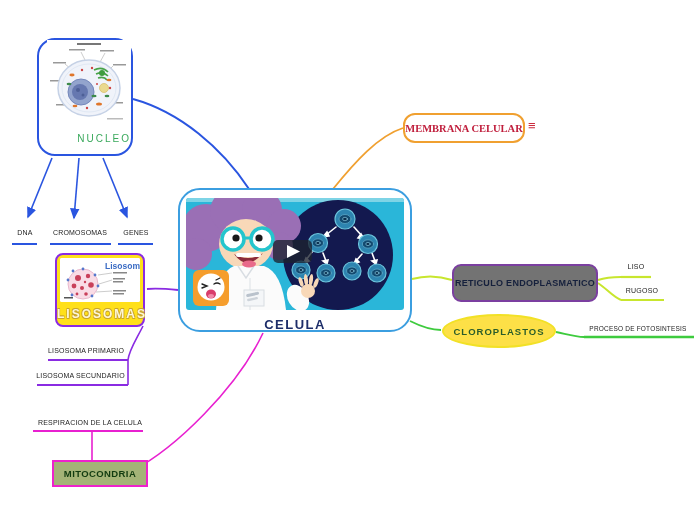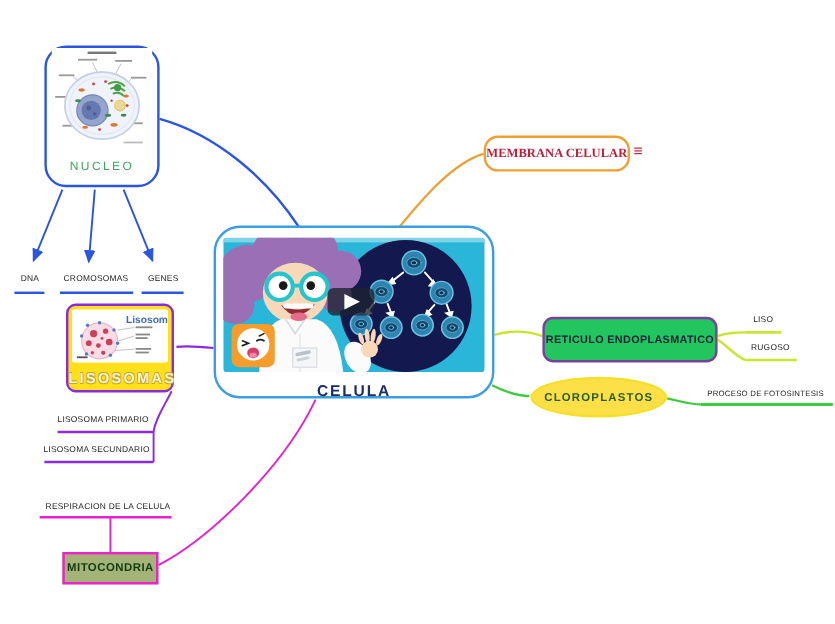--- a/index.html
+++ b/index.html
@@ -2,45 +2,45 @@
 <html><head>
 <meta charset="utf-8">
 <style>
   html,body{margin:0;padding:0;background:#fff;}
   .canvas{position:relative;width:696px;height:520px;background:#ffffff;overflow:hidden;
           font-family:"Liberation Sans",sans-serif;}
   .links{position:absolute;left:0;top:0;z-index:1;}
   .node{position:absolute;z-index:2;box-sizing:border-box;}
 
   .nucleo-node{left:37px;top:38px;width:96px;height:118px;border:2px solid #2a55e0;
-               border-radius:18px;background:#fff;text-align:center;}
+               border-radius:18px;background:#fff;text-align:right;}
   .nucleo-label{margin-top:1px;font-size:10px;letter-spacing:2px;color:#3aa95c;font-weight:500;}
 
   .leaf{position:absolute;z-index:2;font-size:7px;color:#1c1c1c;text-align:center;letter-spacing:.2px;}
 
   .lisosomas-node{left:55px;top:253px;width:90px;height:74px;background:#ffe01a;
                   border:2px solid #8a2be2;border-radius:8px;text-align:center;padding-top:3px;}
   .lisosomas-label{font-size:12px;letter-spacing:2px;color:#fdf6d8;font-weight:bold;margin-top:1px;
       text-shadow:.6px .6px 0 #caa52c,-.6px -.6px 0 #caa52c,.6px -.6px 0 #caa52c,-.6px .6px 0 #caa52c;}
 
-  .mitocondria-node{left:52px;top:460px;width:80px;height:27px;background:#a4b377;
+  .mitocondria-node{left:52px;top:460px;width:96px;height:27px;background:#a4b377;
                     border:2px solid #ee22cc;display:flex;align-items:center;justify-content:center;}
   .mitocondria-label{font-size:9.5px;font-weight:bold;color:#123c10;letter-spacing:.4px;}
 
   .celula-node{left:178px;top:188px;width:234px;height:144px;background:#fff;
                border:2px solid #3b9ee0;border-radius:22px;text-align:center;}
   .thumb{margin-top:8px;border-radius:3px;overflow:hidden;display:inline-block;line-height:0;}
   .celula-label{font-size:13px;font-weight:bold;color:#1d2d69;letter-spacing:1.5px;margin-top:3px;}
 
   .membrana-node{left:403px;top:113px;width:122px;height:30px;background:#fff;
                  border:2px solid #f0a030;border-radius:12px;display:flex;align-items:center;justify-content:center;}
   .membrana-label{font-family:"Liberation Serif",serif;font-size:10.5px;font-weight:bold;color:#c01e3c;}
   .notes-icon{left:528px;top:118px;font-size:13px;font-weight:bold;color:#cc2b3e;z-index:2;position:absolute;}
 
-  .reticulo-node{left:452px;top:264px;width:146px;height:38px;background:#22c55e;
+  .reticulo-node{left:452px;top:264px;width:146px;height:38px;background:#737373;
                  border:2px solid #7b3fa0;border-radius:9px;display:flex;align-items:center;justify-content:center;}
   .reticulo-label{font-size:9px;font-weight:bold;color:#15203c;letter-spacing:.3px;}
 
   .cloroplastos-node{left:442px;top:314px;width:114px;height:34px;background:#fde047;
                      border:2.5px solid #f2e126;border-radius:50%;display:flex;align-items:center;justify-content:center;}
   .cloroplastos-label{font-size:9.5px;font-weight:bold;color:#2a5c2a;letter-spacing:1px;}
 </style>
 </head>
 <body>
 

